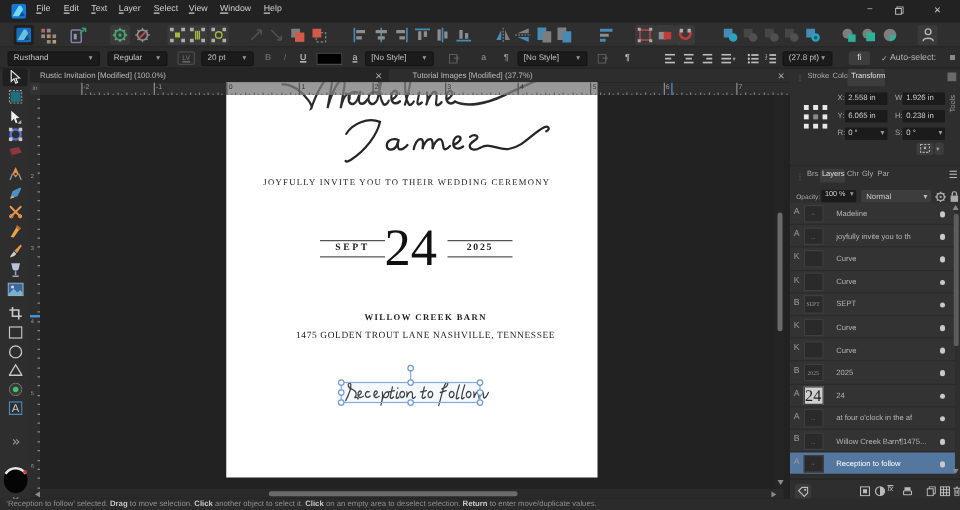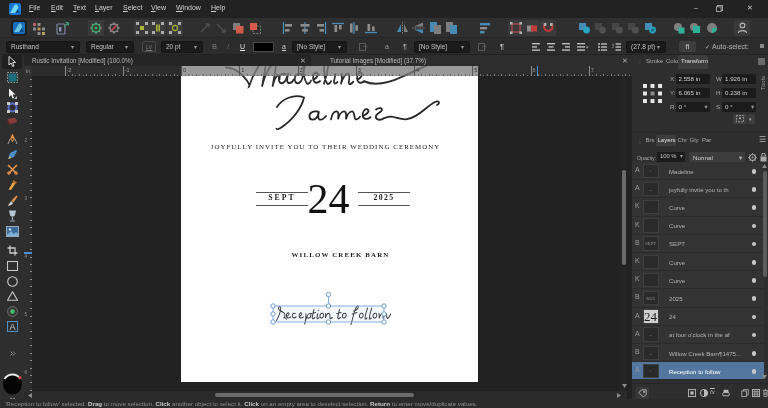--- a/index.html
+++ b/index.html
@@ -488,20 +488,21 @@
     <div class="inv serif" style="left:153px;top:77px;width:297px;font-size:6.9px;letter-spacing:1.05px;color:#222">JOYFULLY INVITE YOU TO THEIR WEDDING CEREMONY</div>
 
     <div class="abs" style="left:232px;top:126.4px;width:52px;height:1px;background:#555"></div>
     <div class="abs" style="left:232px;top:139.4px;width:52px;height:1px;background:#555"></div>
     <div class="abs" style="left:334px;top:126.4px;width:52px;height:1px;background:#555"></div>
     <div class="abs" style="left:334px;top:139.4px;width:52px;height:1px;background:#555"></div>
     <div class="inv serif" style="left:232px;top:127.2px;width:52px;font-weight:bold;font-size:7.8px;letter-spacing:2px;color:#1d1d1d">SEPT</div>
     <div class="inv serif" style="left:334px;top:127.2px;width:52px;font-weight:bold;font-size:7.8px;letter-spacing:1.4px;color:#1d1d1d">2025</div>
     <div class="inv serif" style="left:274.5px;top:114px;width:60px;font-size:42px;line-height:38px;color:#111;letter-spacing:0px">24</div>
     <div class="inv serif" style="left:168px;top:184.5px;width:297px;font-weight:bold;font-size:6.9px;letter-spacing:1.15px;color:#1d1d1d">WILLOW CREEK BARN</div>
+    <div class="inv serif" style="left:168px;top:196.5px;width:297px;font-size:7.5px;letter-spacing:0.5px;color:#222">1475 GOLDEN TROUT LANE NASHVILLE, TENNESSEE</div>
 
     <svg class="abs" style="left:180px;top:-8px" width="280" height="40" viewBox="0 0 280 40">
       <g fill="none" stroke="#2c2c2c" stroke-width="1.7" stroke-linecap="round" transform="matrix(1,0,0,1.2,0,-6.2)">
         <path d="M 22 13 C 30 13 38 18 43 24 C 45 26.5 46 28.5 45 29 C 50 17 56 9 60 7.5 C 62 7 62 11 61 15 L 58 29 C 61 19 66 11 70 9.5 C 72 9 72 13 71 17 L 68.5 29 C 70 24 72 20 74 19.5 C 75.5 19.2 76 21 75.5 23"></path>
         <path d="M 82 18.5 C 77 17.5 74 20 75 24 C 76 27 80 27 82 23 L 84.5 17.5 C 83 22 82 26.5 86 26 C 87.5 25.7 89 24.5 90 23"></path>
         <path d="M 98 18.5 C 93 17.5 90 20 91 24 C 92 27 96 27 98 23 L 103.5 2 C 101 1 99 4 99 9 C 99 15 100 22.5 102.5 26 C 104 27.5 106 26 107 24"></path>
         <path d="M 110 23 C 113 21.5 115 19 113 17.6 C 111 16.6 109 19 109 22 C 109 25 112 27.2 116 24.4"></path>
         <path d="M 120 26.5 C 123 19 126 7 124 3.5 C 122 1 120 6 120 11 C 120 18.5 120.8 24 123 26.3 C 124.3 27.4 126 26.3 127 24.5"></path>
         <path d="M 131.5 18.5 L 130 24.5 C 129.6 26.3 131 27.3 133.5 25.2"></path>
         <path d="M 137.5 18.5 C 138.5 22 137.8 25 136.8 27 C 138.8 21 142.5 17.3 144.5 18.2 C 146.3 19 144.8 24 144.8 26 C 145.3 27.6 147.3 27 149.3 25"></path>

